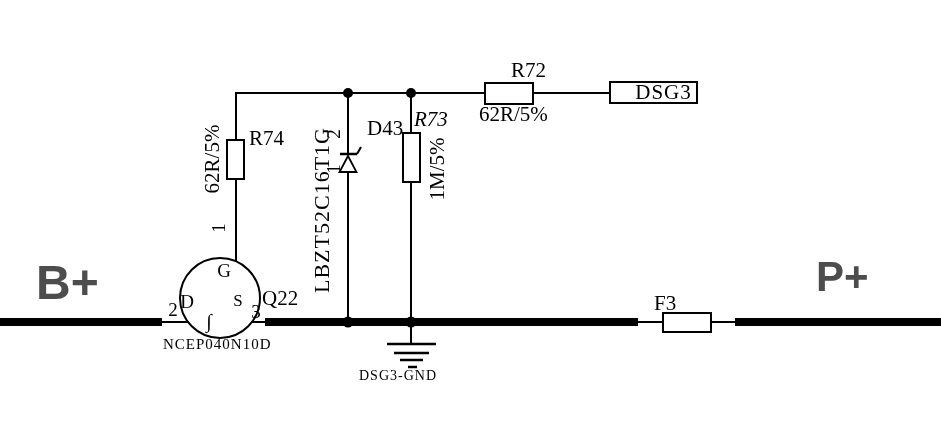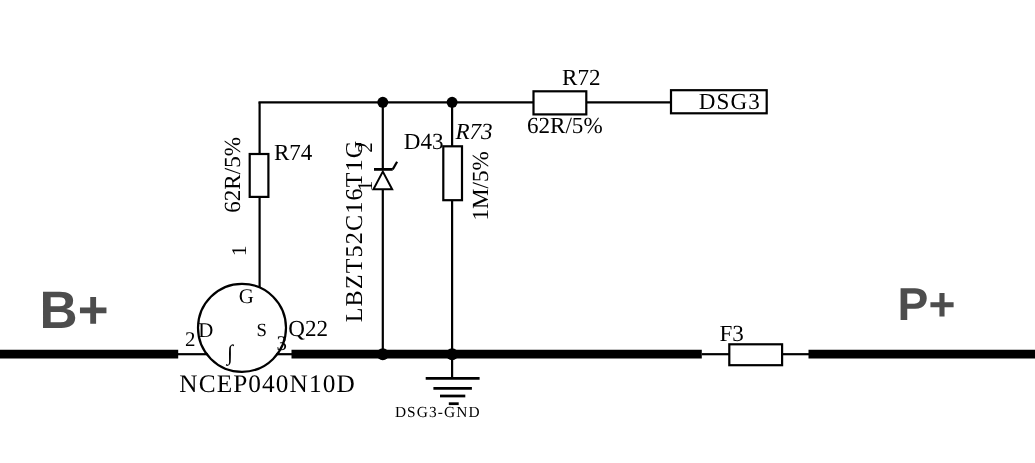--- a/index.html
+++ b/index.html
@@ -127,21 +127,21 @@
 
   <div class="lbl" style="left:355px;top:118px;margin-left:12px;">D43</div>
   <div class="lbl rot sp" style="left:322px;top:210px;font-size:22px;">LBZT52C16T1G</div>
   <div class="lbl rot pin" style="left:333px;top:134px;">2</div>
   <div class="lbl rot pin" style="left:333px;top:169px;">1</div>
 
   <div class="lbl" style="left:414px;top:109px;font-style:italic;">R73</div>
   <div class="lbl rot" style="left:437px;top:169px;">1M/5%</div>
 
   <div class="lbl" style="left:262px;top:288px;">Q22</div>
-  <div class="lbl sp" style="left:163px;top:337px;font-size:23px;">NCEP040N10D</div>
+  <div class="lbl sp" style="left:163px;top:337px;font-size:15px;">NCEP040N10D</div>
   <div class="lbl rot pin" style="left:218px;top:228px;">1</div>
   <div class="lbl ctr pin" style="left:173px;top:309px;">2</div>
   <div class="lbl ctr fetlbl" style="left:224px;top:270px;">G</div>
   <div class="lbl ctr fetlbl" style="left:187px;top:301px;">D</div>
   <div class="lbl ctr fetlbl s" style="left:238px;top:300px;">S</div>
   <div class="lbl ctr bodymark" style="left:209px;top:321px;">∫</div>
 
   <div class="lbl sp" style="left:359px;top:369px;font-size:14px;">DSG3-GND</div>
 
   <div class="lbl" style="left:654px;top:293px;">F3</div>

